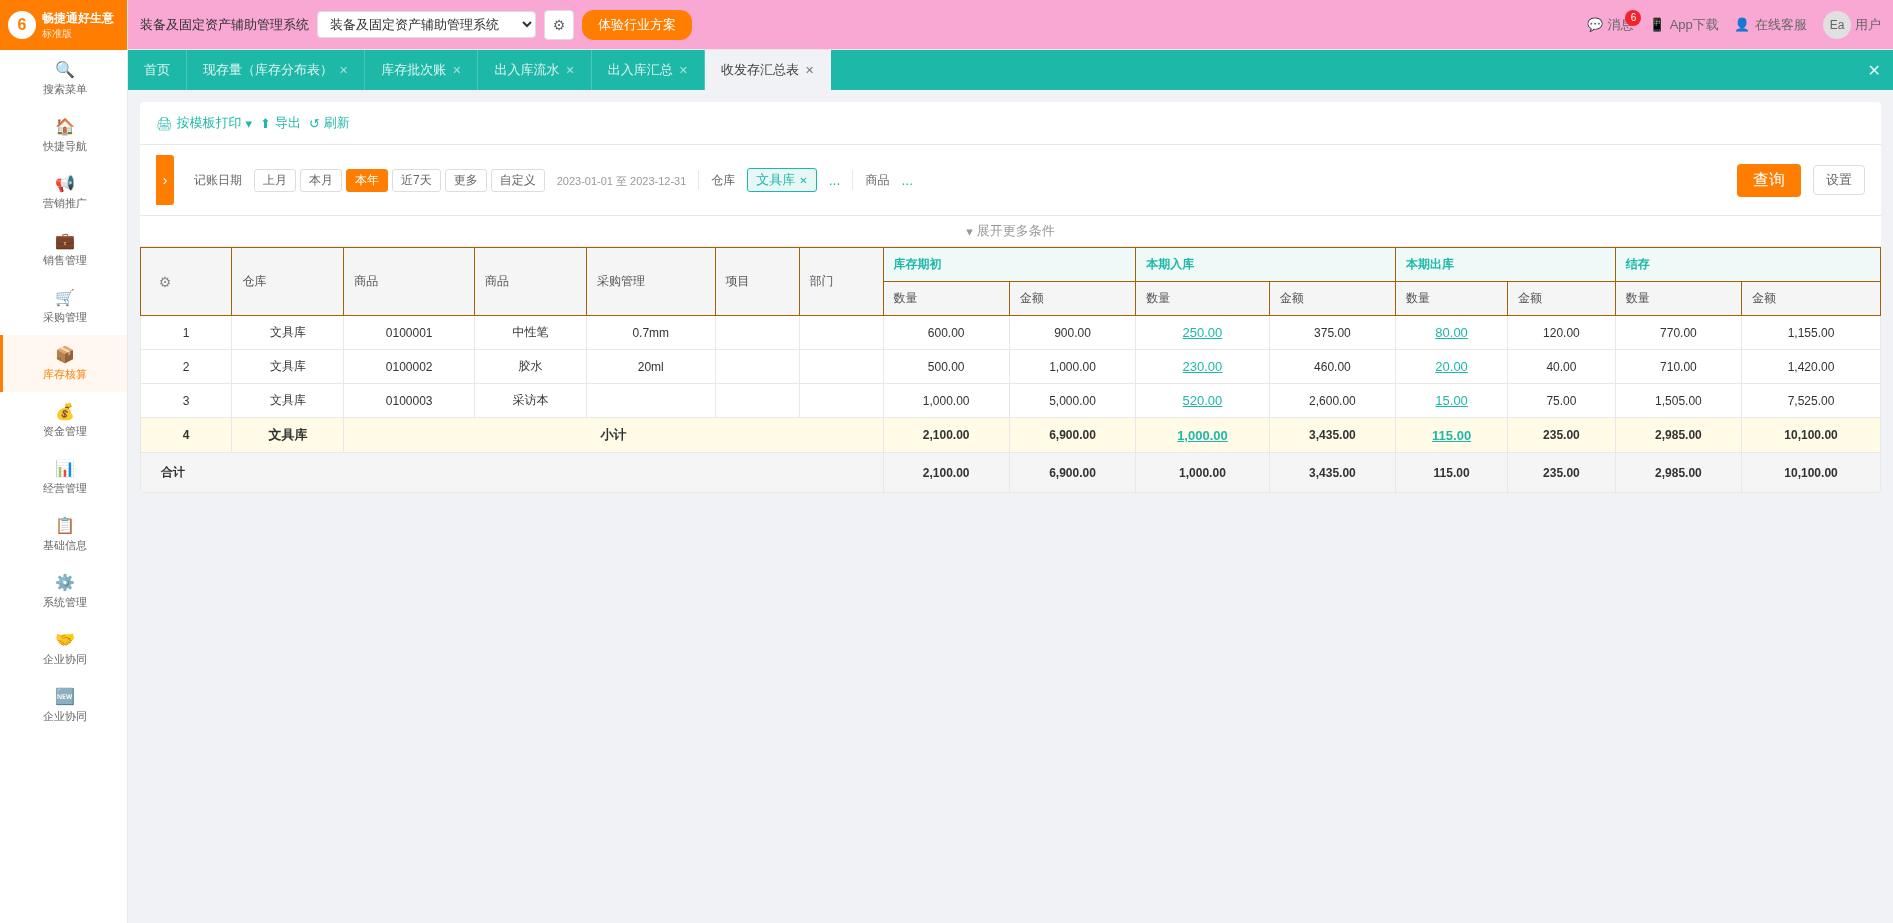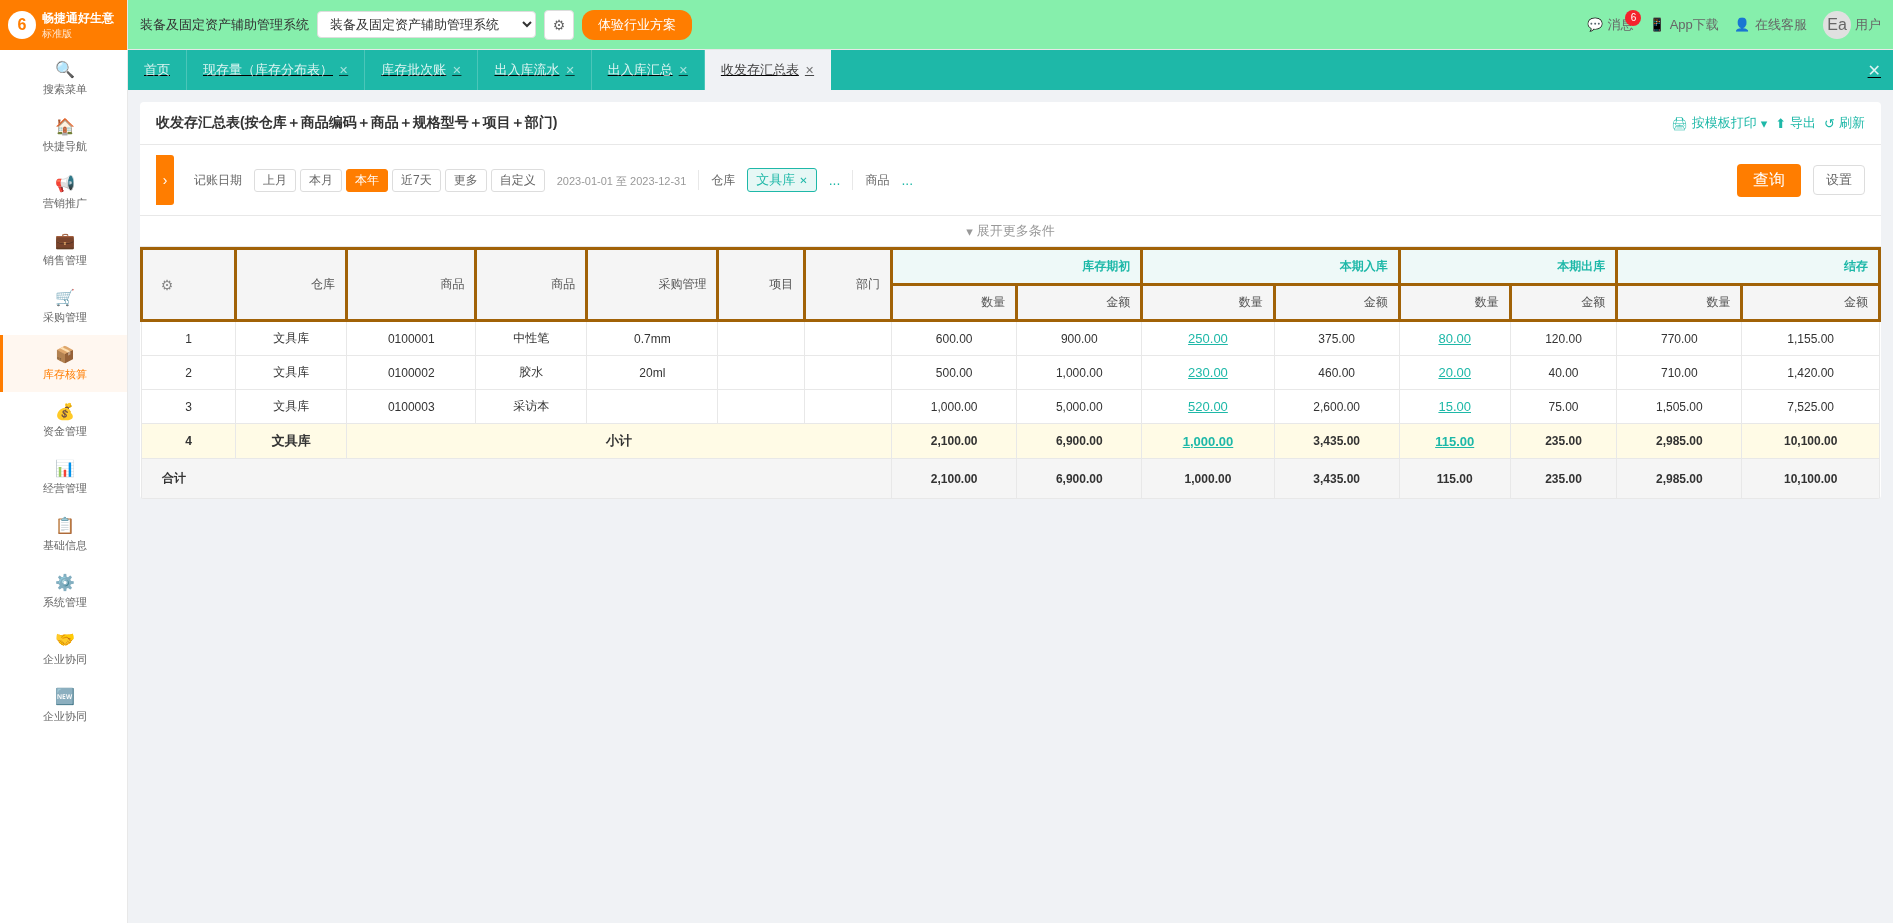--- a/index.html
+++ b/index.html
@@ -10,34 +10,34 @@
     #sidebar-logo { background: #ff7d00; padding: 10px 8px; display: flex; align-items: center; gap: 6px; height: 50px; }
     #sidebar-logo .logo-icon { width: 28px; height: 28px; background: #fff; border-radius: 50%; display: flex; align-items: center; justify-content: center; font-size: 16px; font-weight: bold; color: #ff7d00; }
 
     .sidebar-nav { flex: 1; overflow-y: auto; }
     .sidebar-item { display: flex; flex-direction: column; align-items: center; padding: 10px 4px; cursor: pointer; color: #666; border-left: 3px solid transparent; transition: all 0.2s; }
     .sidebar-item.active { background: #fff7f0; color: #ff7d00; border-left-color: #ff7d00; }
     .sidebar-item .icon { font-size: 16px; margin-bottom: 3px; }
     .sidebar-item .label { font-size: 11px; text-align: center; }
 
     
-    #topbar { background: #86efac; border-bottom: 1px solid #e8e8e8; display: flex; align-items: center; padding: 0 12px; height: 50px; gap: 8px; }
+    #topbar { background: #f9a8d4; border-bottom: 1px solid #e8e8e8; display: flex; align-items: center; padding: 0 12px; height: 50px; gap: 8px; }
     #topbar .system-select { border: 1px solid #ddd; border-radius: 4px; padding: 4px 20px 4px 8px; background: #fff; font-size: 13px; cursor: pointer; color: #333; }
     #topbar .gear-btn { width: 30px; height: 30px; border: 1px solid #ddd; border-radius: 4px; display: flex; align-items: center; justify-content: center; cursor: pointer; background: #fff; font-size: 14px; color: #666; }
     #topbar .trial-btn { background: #ff7d00; color: #fff; border: none; border-radius: 12px; padding: 6px 16px; cursor: pointer; font-size: 13px; }
     #topbar .top-actions { display: flex; align-items: center; gap: 16px; }
     .top-action-item { display: flex; align-items: center; gap: 4px; cursor: pointer; color: #666; font-size: 12px; position: relative; }
     .badge { background: #f5222d; color: #fff; border-radius: 10px; font-size: 10px; padding: 0 4px; min-width: 16px; height: 16px; display: flex; align-items: center; justify-content: center; position: absolute; top: -6px; right: -8px; }
-    .user-avatar { width: 28px; height: 28px; border-radius: 50%; background: #e0e0e0; display: flex; align-items: center; justify-content: center; font-size: 16px; color: #666; }
+    .user-avatar { width: 28px; height: 28px; border-radius: 50%; background: #e0e0e0; display: flex; align-items: center; justify-content: center; font-size: 12px; color: #666; }
 
     
     #main { flex: 1; display: flex; flex-direction: column; overflow: hidden; }
 
     
-    #tabs { background: #1eb8a8; display: flex; align-items: center; height: 40px; padding: 0; overflow: hidden; text-decoration: underline; }
+    #tabs { background: #1eb8a8; display: flex; align-items: center; height: 40px; padding: 0; overflow: hidden; }
     .tab { display: flex; align-items: center; padding: 0 16px; height: 40px; cursor: pointer; color: rgba(255,255,255,0.85); font-size: 13px; border-right: 1px solid rgba(255,255,255,0.2); gap: 6px; white-space: nowrap; }
     .tab.active { background: #f0f2f5; color: #404040; }
     .tab .close-icon { font-size: 11px; cursor: pointer; opacity: 0.7; }
     .tab-close-main { margin-left: auto; padding: 0 12px; color: rgba(255,255,255,0.85); cursor: pointer; font-size: 16px; }
 
     
     #page-content { flex: 1; overflow-y: auto; background: #f0f2f5; padding: 12px; }
 
     
     .page-header { background: #fff; border-radius: 4px 4px 0 0; padding: 12px 16px; border-bottom: 1px solid #e8e8e8; display: flex; align-items: center; justify-content: space-between; }
@@ -56,21 +56,21 @@
     .filter-divider { height: 20px; width: 1px; background: #e8e8e8; }
     .warehouse-tag { display: flex; align-items: center; background: #e6f7f5; border: 1px solid #1eb8a8; border-radius: 3px; padding: 2px 8px; color: #1eb8a8; font-size: 12px; gap: 4px; cursor: pointer; }
     .warehouse-tag .remove { cursor: pointer; font-size: 10px; }
     .filter-expand { display: flex; align-items: center; justify-content: center; padding: 6px; background: #fff; border-bottom: 1px solid #e8e8e8; cursor: pointer; color: #999; font-size: 12px; gap: 4px; }
     .btn-query { background: #ff7d00; color: #fff; border: none; border-radius: 4px; padding: 6px 16px; cursor: pointer; font-size: 16px; }
     .btn-setting { background: #fff; color: #666; border: 1px solid #ddd; border-radius: 4px; padding: 5px 12px; cursor: pointer; font-size: 13px; }
 
     
     .table-wrapper { background: #fff; border-radius: 0 0 4px 4px; overflow: auto; }
     table { width: 100%; border-collapse: collapse; }
-    thead tr th { background: #f5f5f5; padding: 8px 10px; text-align: right; font-size: 12px; color: #555; border: 3px solid #a16207; white-space: nowrap; font-weight: normal; }
+    thead tr th { background: #f5f5f5; padding: 8px 10px; text-align: left; font-size: 12px; color: #555; border: 1px solid #a16207; white-space: nowrap; font-weight: normal; }
     thead tr th.group-header { background: #eef9f8; color: #1eb8a8; font-weight: bold; }
     tbody tr td { padding: 8px 10px; text-align: center; border: 1px solid #e8e8e8; font-size: 12px; color: #333; }
     tbody tr.subtotal td { background: #fffbe6; font-weight: bold; }
     tbody tr.subtotal td:nth-child(3) { color: #333; font-weight: bold; }
     .number-link { color: #1eb8a8; cursor: pointer; text-decoration: underline; }
     tfoot tr td { background: #f5f5f5; padding: 11px 10px; text-align: center; border: 1px solid #e8e8e8; font-size: 12px; font-weight: bold; color: #333; }
 
     .settings-icon { width: 28px; height: 28px; display: flex; align-items: center; justify-content: center; cursor: pointer; color: #888; font-size: 14px; }
 
     .filter-section { background: #fff; margin-bottom: 0; }
@@ -193,21 +193,20 @@
       <span>收发存汇总表</span>
       <span class="close-icon">✕</span>
     </div>
     <div style="flex:1"></div>
     <div class="tab-close-main">✕</div>
   </div>
 
   <div id="page-content">
 
     <div class="page-header">
-      <span class="page-title">收发存汇总表(按仓库＋商品编码＋商品＋规格型号＋项目＋部门)</span>
       <div class="page-header-actions">
         <span class="btn-link">
           <span>🖨</span>
           <span>按模板打印</span>
           <span>▾</span>
         </span>
         <span class="btn-link">
           <span>⬆</span>
           <span>导出</span>
         </span>

